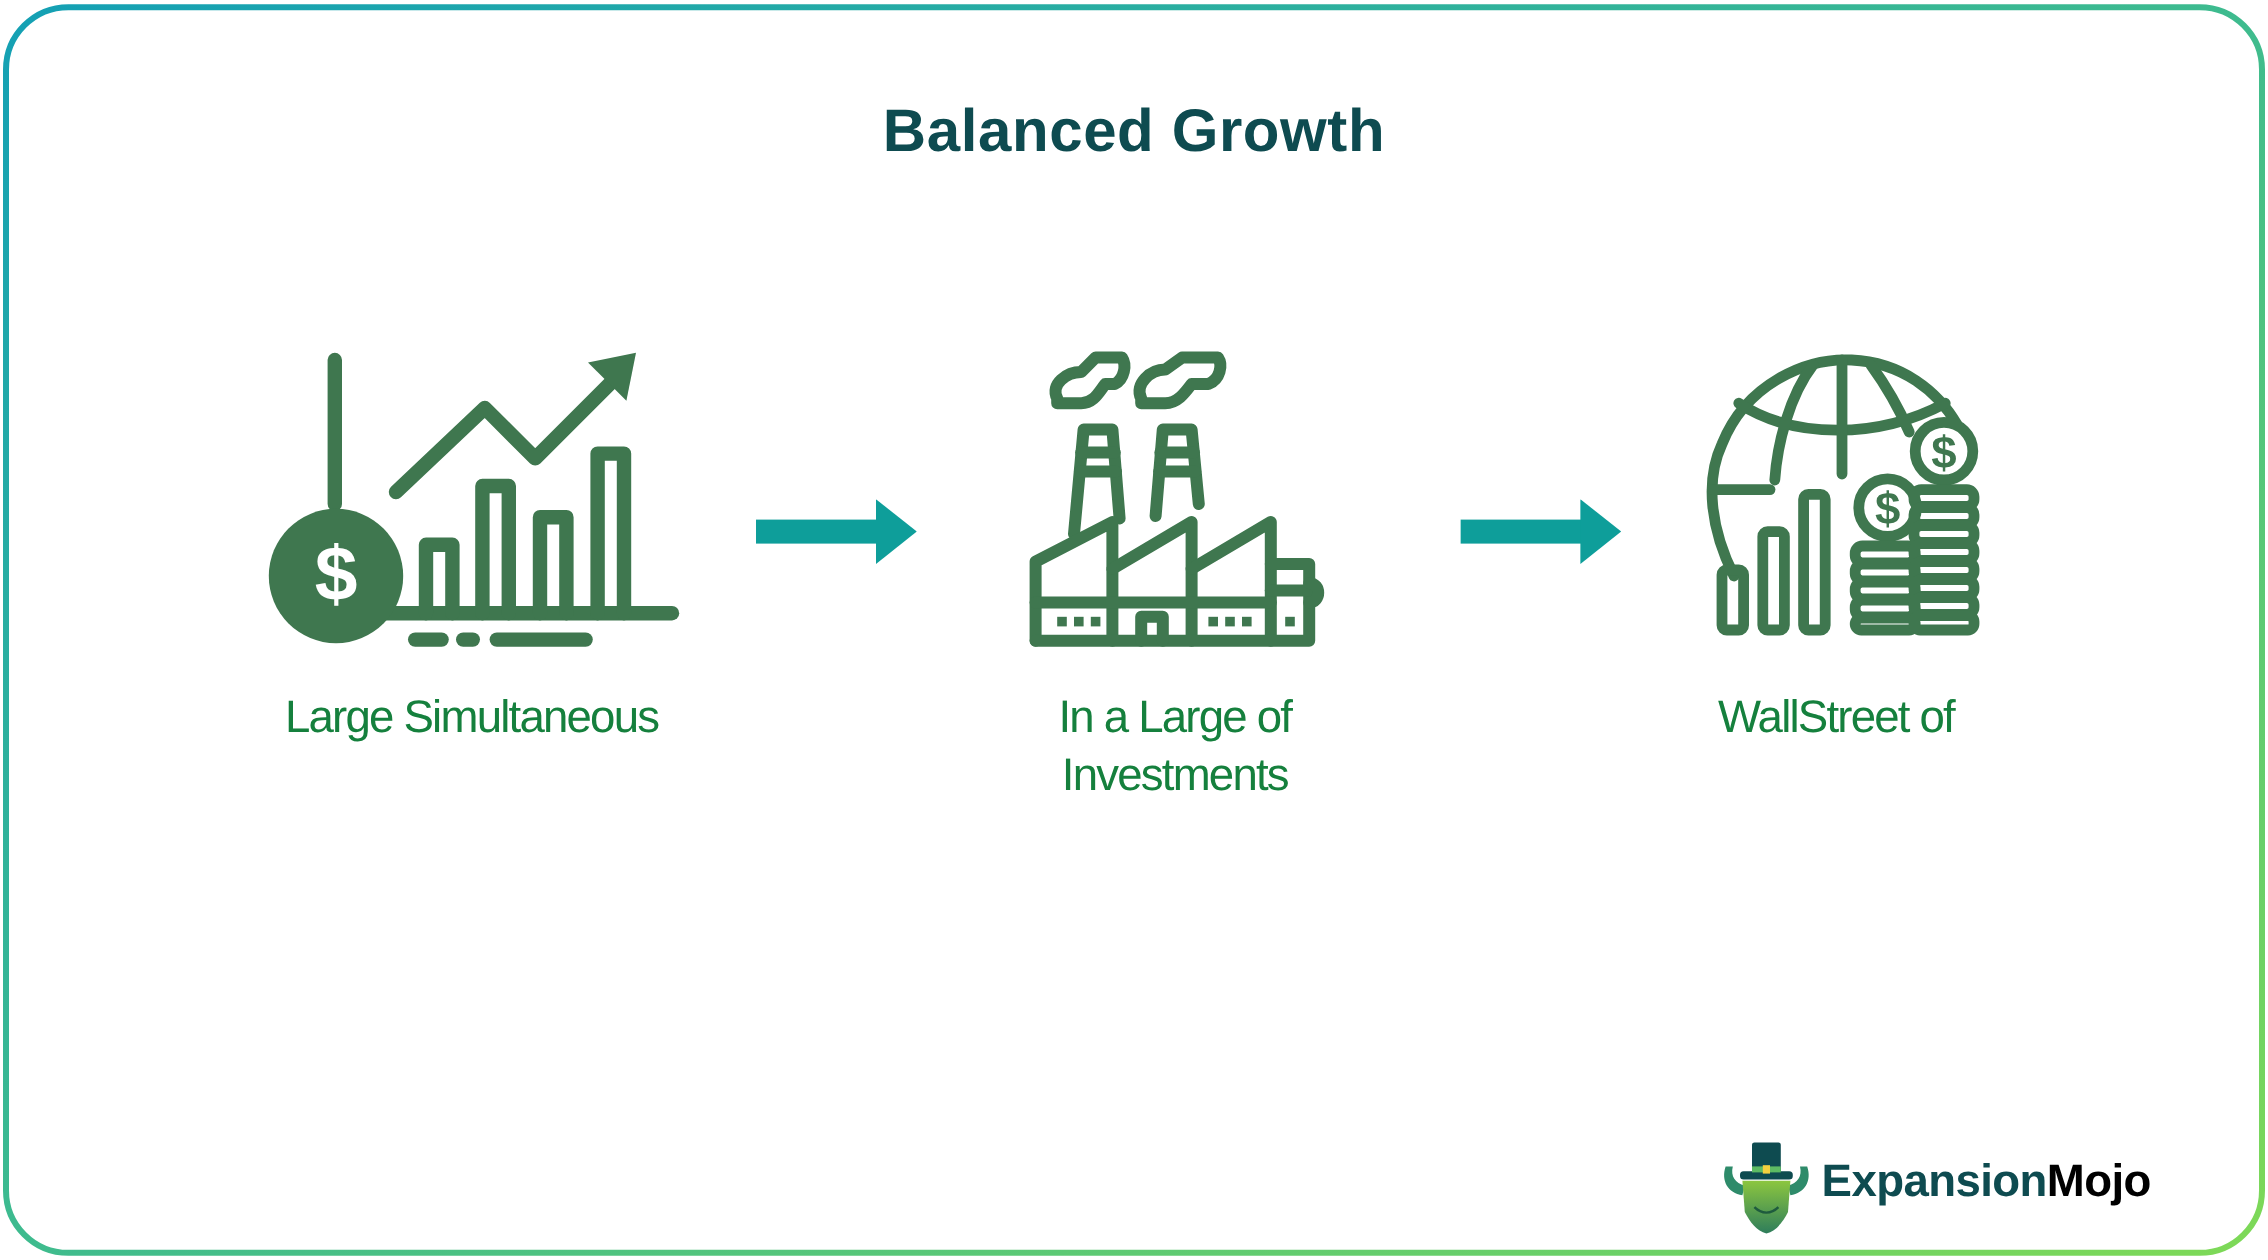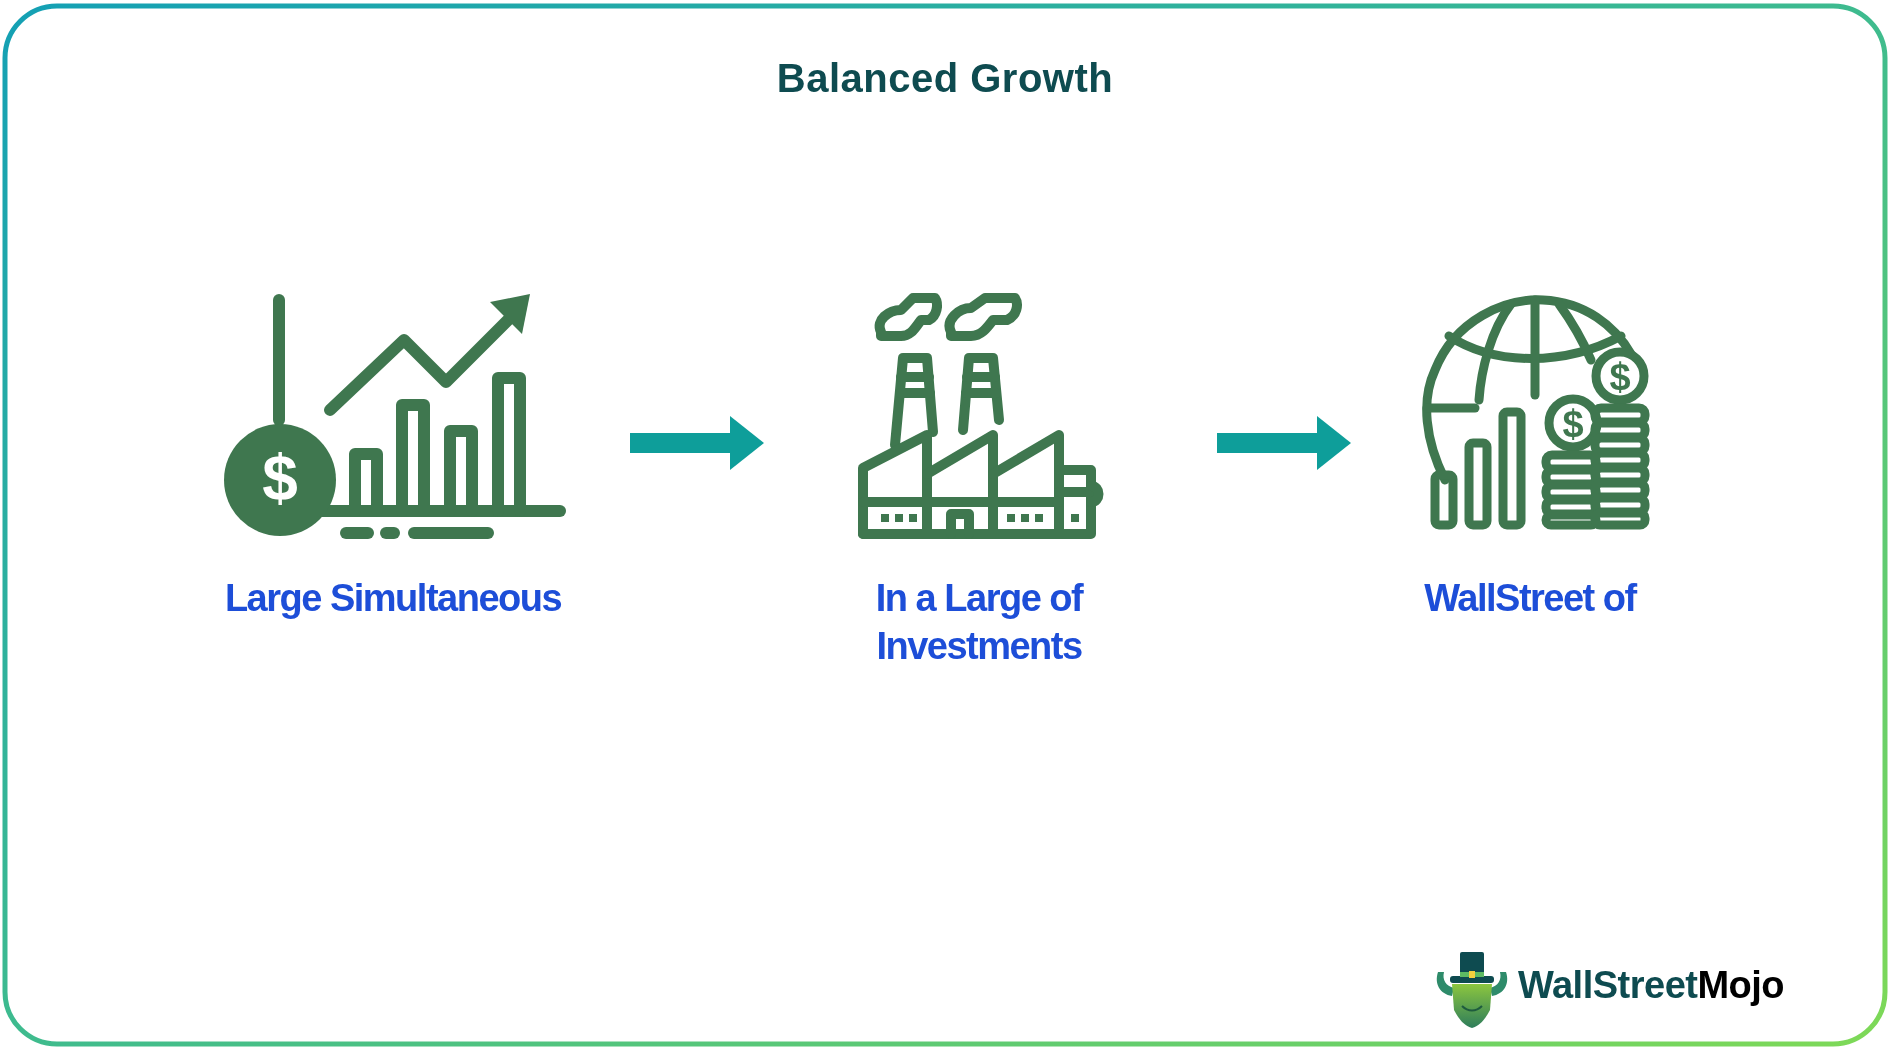--- a/index.html
+++ b/index.html
@@ -1,21 +1,21 @@
 <!DOCTYPE html>
 <html><head>
 <meta charset="utf-8">
 <style>
   html, body { margin: 0; padding: 0; background: #ffffff; }
   body { width: 1890px; height: 1050px; position: relative; overflow: hidden; font-family: "Liberation Sans", "DejaVu Sans", sans-serif; }
   .frame { position: absolute; left: 0; top: 0; width: 1890px; height: 1050px; }
-  .title { position: absolute; left: 0; width: 1890px; top: 56px; text-align: center; font-size: 40px; font-weight: 700; color: #0E4B50; letter-spacing: 0.5px; margin: 0; }
+  .title { position: absolute; left: 0; width: 1890px; top: 80px; text-align: center; font-size: 50px; font-weight: 700; color: #0E4B50; letter-spacing: 0.5px; margin: 0; }
   .icon { position: absolute; }
   .arrow { position: absolute; }
-  .label { position: absolute; text-align: center; font-size: 38px; font-weight: 700; color: #1d4ed8; line-height: 48px; letter-spacing: -1.5px; width: 460px; }
+  .label { position: absolute; text-align: center; font-size: 38px; font-weight: 400; color: #15803d; line-height: 48px; letter-spacing: -1.5px; width: 460px; }
   .logo { position: absolute; left: 1432px; top: 948px; width: 380px; height: 82px; }
   .logo-text { position: absolute; left: 86px; top: 16px; font-size: 38px; font-weight: 700; letter-spacing: -0.5px; white-space: nowrap; }
   .logo-ws { color: #0E4B50; }
   .logo-mojo { color: #000000; }
 </style>
 </head>
 <body>
 
 <svg class="frame" viewBox="0 0 1890 1050" xmlns="http://www.w3.org/2000/svg">
   <defs>
@@ -168,14 +168,14 @@
 
     <path d="M20,36 L60,36 L58,62 C54,70 48,78 40,80 C32,78 26,70 22,62 Z" fill="url(#bullg)"></path>
 
     <rect x="28" y="4" width="24" height="26" rx="2" fill="#0E4B50"></rect>
     <rect x="18" y="28" width="44" height="7" rx="3" fill="#0E4B50"></rect>
     <rect x="28" y="24" width="24" height="5" fill="#5DBB63"></rect>
     <rect x="37" y="23" width="6" height="7" fill="#F4D03F"></rect>
 
     <path d="M30,58 C36,64 44,64 50,58" stroke="#1E5B3E" stroke-width="2" fill="none"></path>
   </svg>
-  <div class="logo-text"><span class="logo-ws">WallStreet</span><span class="logo-mojo">Mojo</span></div>
+  <div class="logo-text"><span class="logo-ws">Expansion</span><span class="logo-mojo">Mojo</span></div>
 </div>
 
 </body></html>

